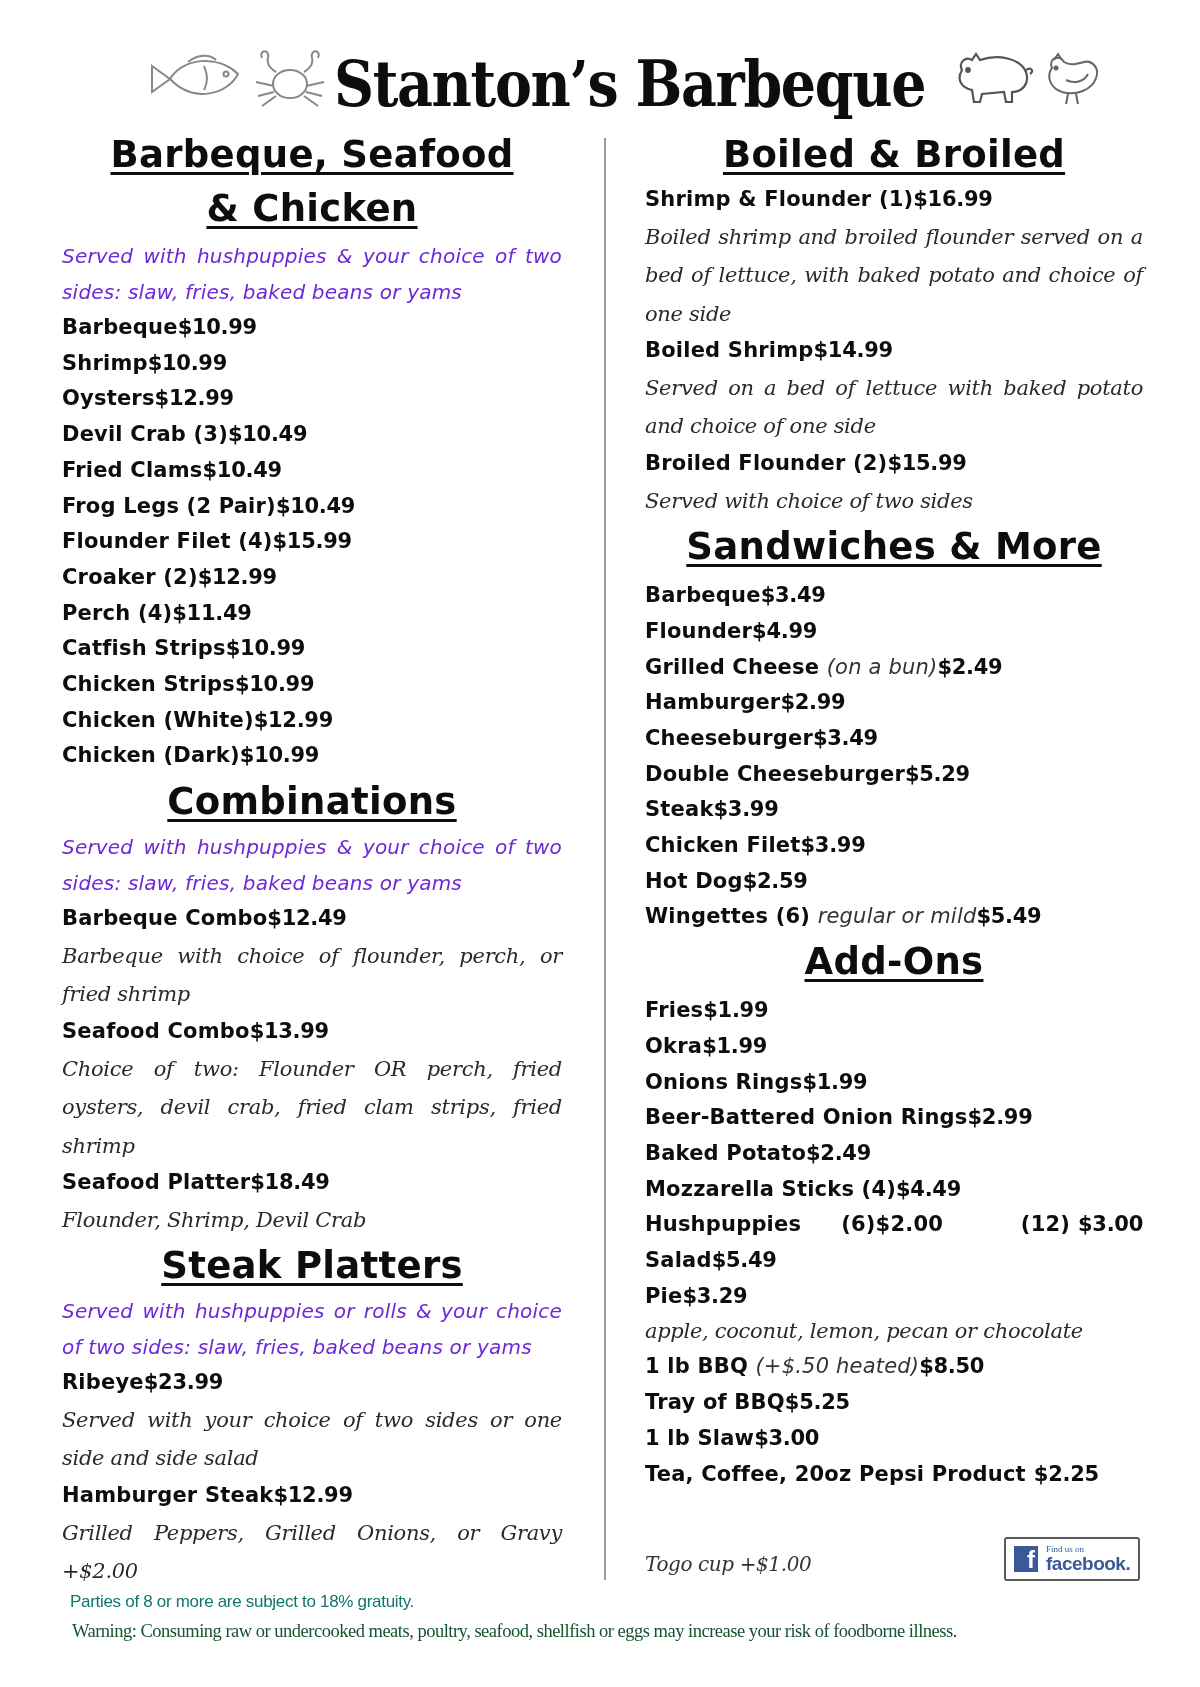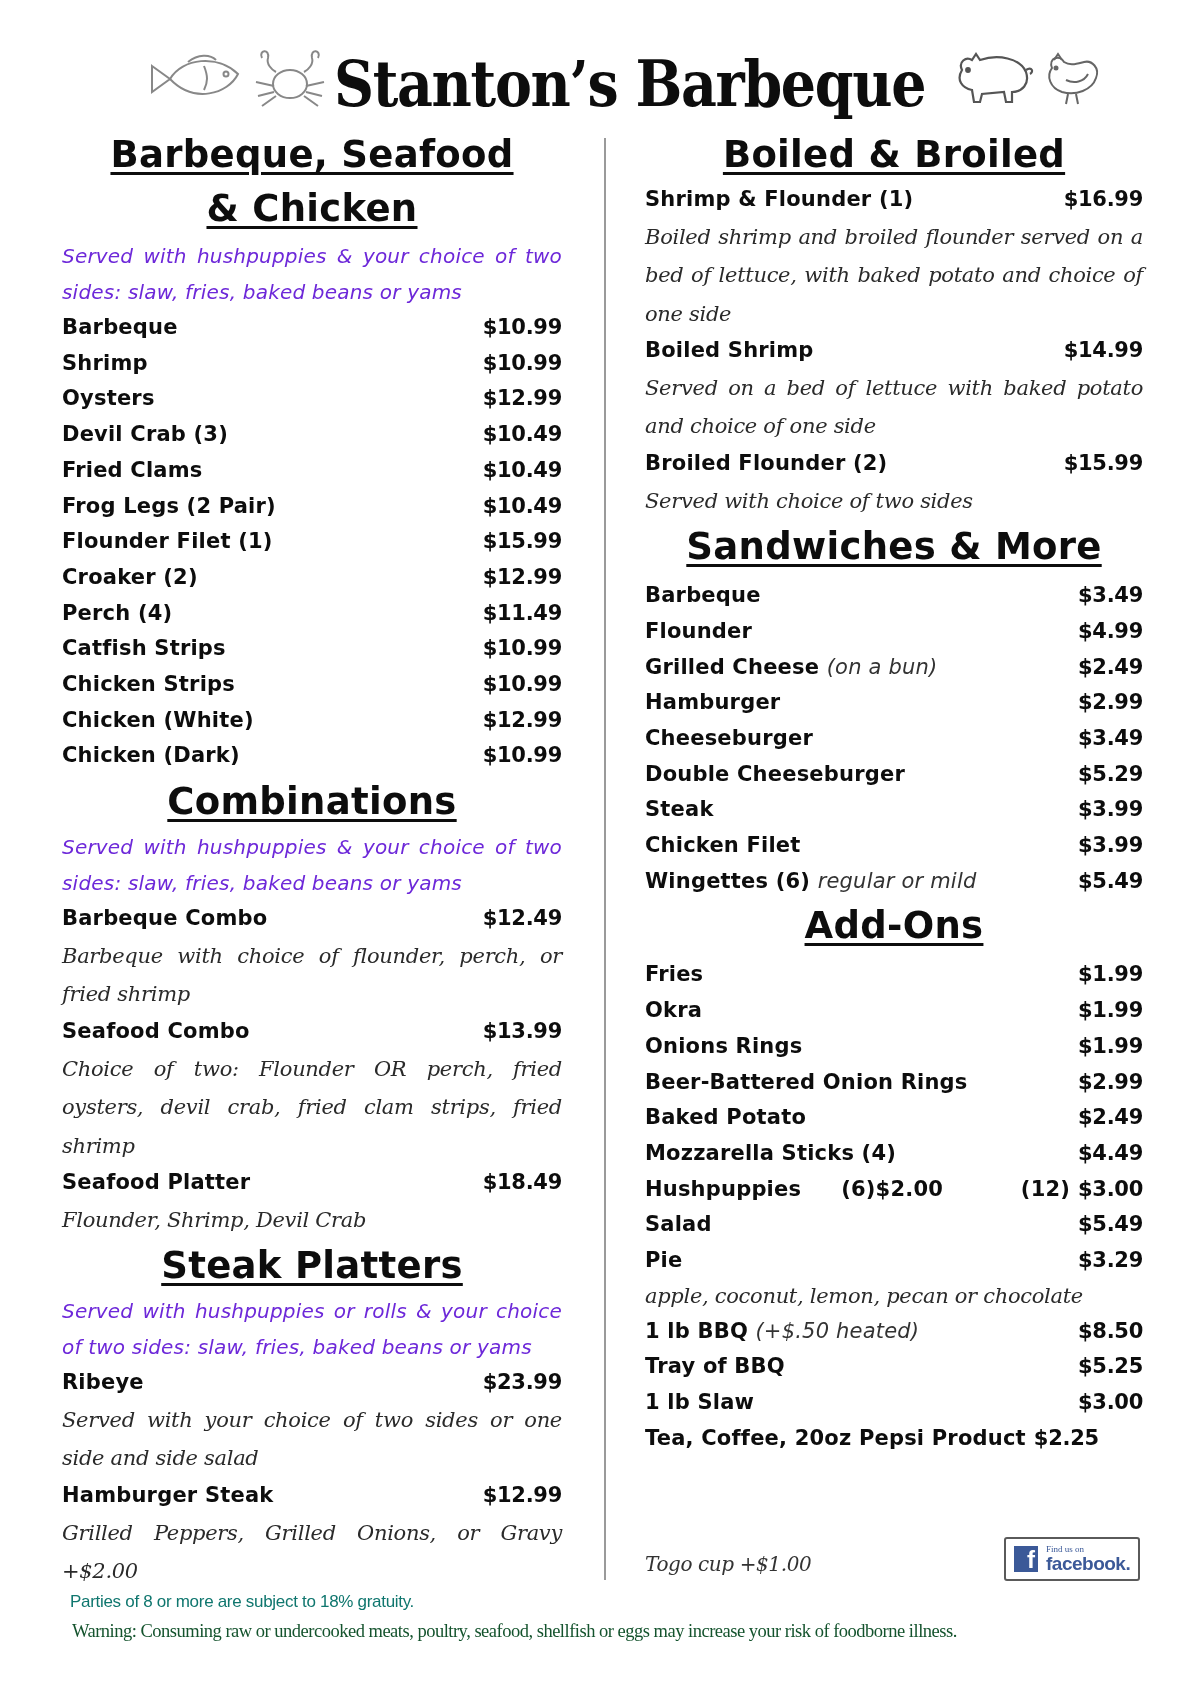--- a/index.html
+++ b/index.html
@@ -32,21 +32,21 @@
       font-family: "DejaVu Sans", sans-serif; font-style: italic;
       font-size: 20px; line-height: 36px; color: #6d28d9; text-align: justify;
       text-align-last: left; letter-spacing: 0.2px;
     }
     .note-serif {
       font-family: "DejaVu Serif", serif; font-style: italic;
       font-size: 21px; line-height: 38.5px; color: #2a2a2a; letter-spacing: -0.3px;
       text-align: justify; text-align-last: left;
     }
     .row {
-      display: flex; justify-content: space-between; align-items: baseline;
+      display: flex; align-items: baseline;
       font-family: "DejaVu Sans", sans-serif; font-weight: bold;
       font-size: 21px; line-height: 35.7px; color: #0d0d0d; letter-spacing: 0.2px;
       white-space: nowrap;
     }
     .row .name { flex: 0 1 auto; }
     .row .price { flex: 0 0 auto; letter-spacing: -0.3px; }
     .row .mod { font-weight: normal; font-style: italic; color: #333; }
     .row.left-price .price { margin-right: 0; }
     .hp-mid { flex: 0 0 auto; margin-left: 40px; }
     .hp-right { margin-left: auto; }
@@ -147,21 +147,21 @@
       </div>
     <div class="row">
         <span class="name">Fried Clams</span>
         <span class="price">$10.49</span>
       </div>
     <div class="row">
         <span class="name">Frog Legs (2 Pair)</span>
         <span class="price">$10.49</span>
       </div>
     <div class="row">
-        <span class="name">Flounder Filet (1)</span>
+        <span class="name">Flounder Filet (4)</span>
         <span class="price">$15.99</span>
       </div>
     <div class="row">
         <span class="name">Croaker (2)</span>
         <span class="price">$12.99</span>
       </div>
     <div class="row">
         <span class="name">Perch (4)</span>
         <span class="price">$11.49</span>
       </div>
@@ -259,20 +259,24 @@
       <span class="name">Double Cheeseburger</span>
       <span class="price">$5.29</span>
     </div>
   <div class="row">
       <span class="name">Steak</span>
       <span class="price">$3.99</span>
     </div>
   <div class="row">
       <span class="name">Chicken Filet</span>
       <span class="price">$3.99</span>
+    </div>
+  <div class="row">
+      <span class="name">Hot Dog</span>
+      <span class="price">$2.59</span>
     </div>
   <div class="row">
       <span class="name"><span>Wingettes (6)</span> <span class="mod">regular or mild</span></span>
       <span class="price">$5.49</span>
     </div>
 
   <div class="section-title" style="margin-bottom:4px;">Add-Ons</div>
   <div class="row">
       <span class="name">Fries</span>
       <span class="price">$1.99</span>

